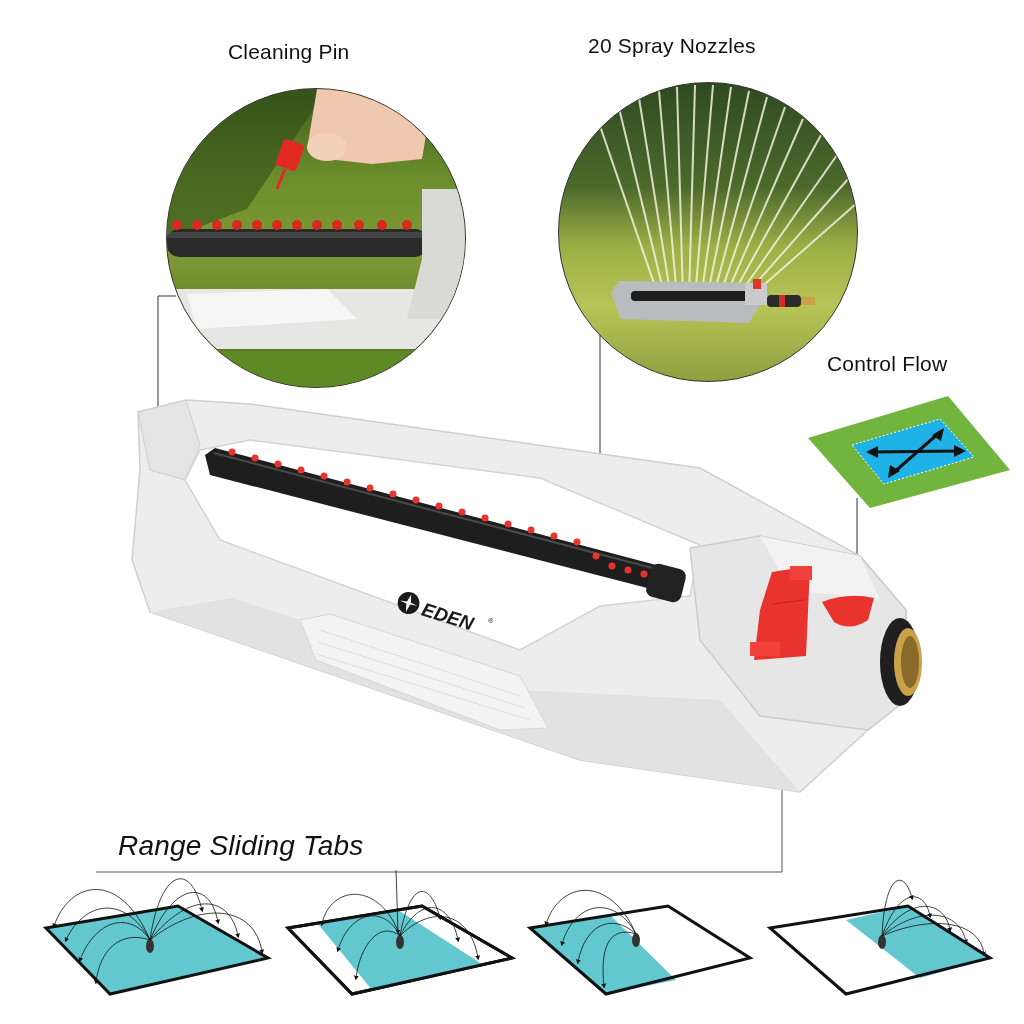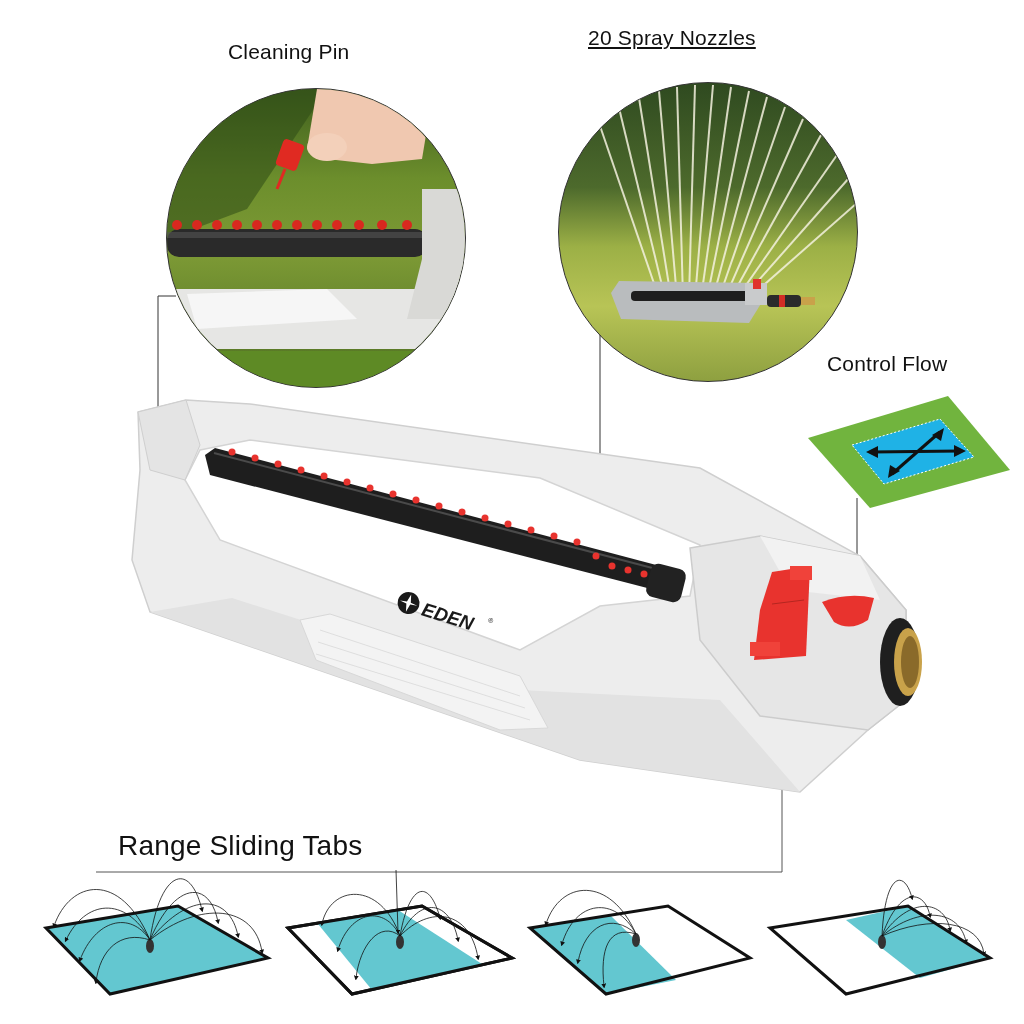--- a/index.html
+++ b/index.html
@@ -5,23 +5,23 @@
   html,body{margin:0;padding:0;background:#ffffff;}
   body{width:1024px;height:1024px;position:relative;overflow:hidden;font-family:"Liberation Sans","DejaVu Sans",sans-serif;}
   .label{position:absolute;color:#111;font-size:21px;letter-spacing:0.2px;white-space:nowrap;}
   .circle{position:absolute;border-radius:50%;overflow:hidden;border:1.5px solid #333;}
   svg{position:absolute;left:0;top:0;}
 </style>
 </head>
 <body>
 
 <div class="label" style="left:228px;top:40px;">Cleaning Pin</div>
-<div class="label" style="left:588px;top:26px;text-decoration:underline;">20 Spray Nozzles</div>
+<div class="label" style="left:588px;top:34px;">20 Spray Nozzles</div>
 <div class="label" style="left:827px;top:352px;">Control Flow</div>
-<div class="label" style="left:118px;top:830px;font-size:28px;">Range Sliding Tabs</div>
+<div class="label" style="left:118px;top:830px;font-size:28px;font-style:italic;">Range Sliding Tabs</div>
 
 <div class="circle" style="left:166px;top:88px;width:298px;height:298px;background:linear-gradient(180deg,#3f5e1e 0%,#6c8e2c 30%,#7d9a35 55%,#4e6f22 100%);">
   <svg width="298" height="298" viewBox="0 0 298 298">
     <polygon points="0,60 60,0 160,0 80,120 0,150" fill="#2e4a16" opacity="0.55"></polygon>
 
     <path d="M150 0 L230 0 L260 40 L255 70 L205 75 L160 70 L140 60 Z" fill="#f0c8b0"></path>
     <ellipse cx="160" cy="58" rx="20" ry="14" fill="#f3d0ba"></ellipse>
 
     <rect x="112" y="52" width="22" height="28" rx="4" fill="#e02a22" transform="rotate(20 123 66)"></rect>
     <line x1="118" y1="80" x2="110" y2="100" stroke="#e02a22" stroke-width="3"></line>

